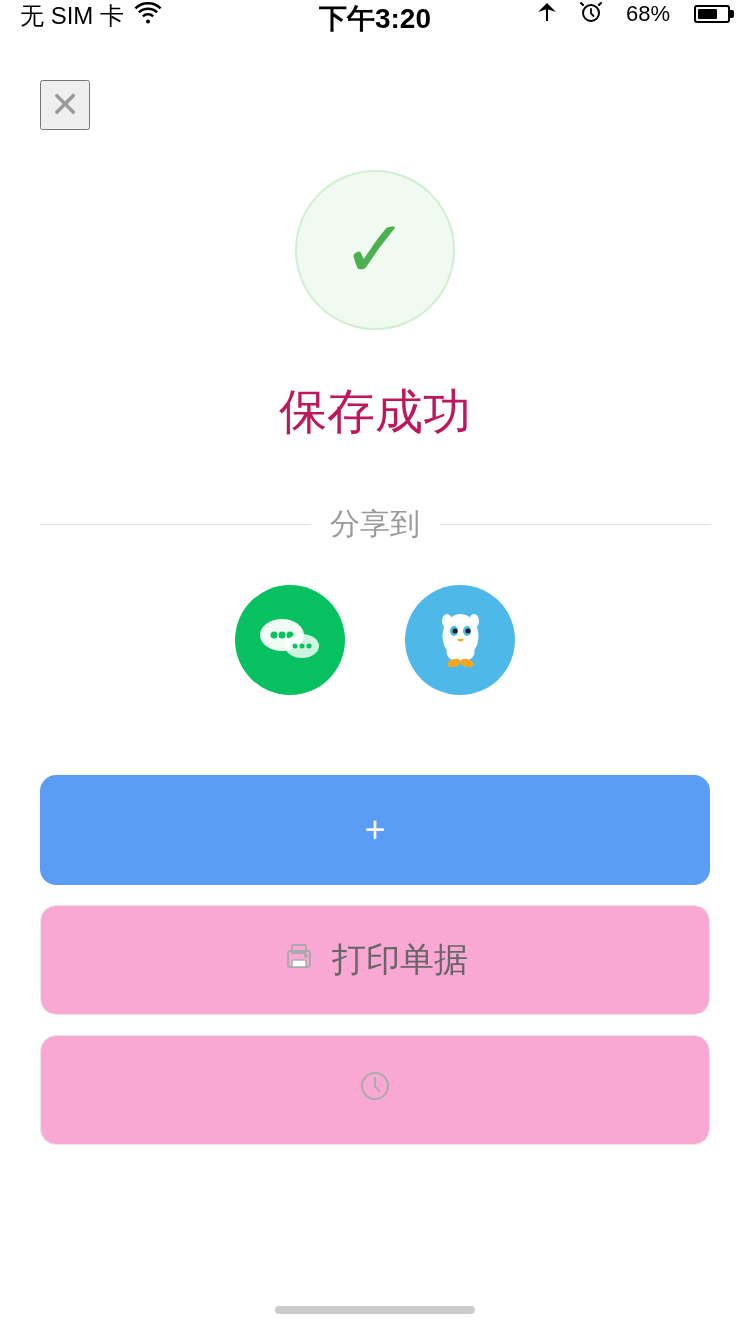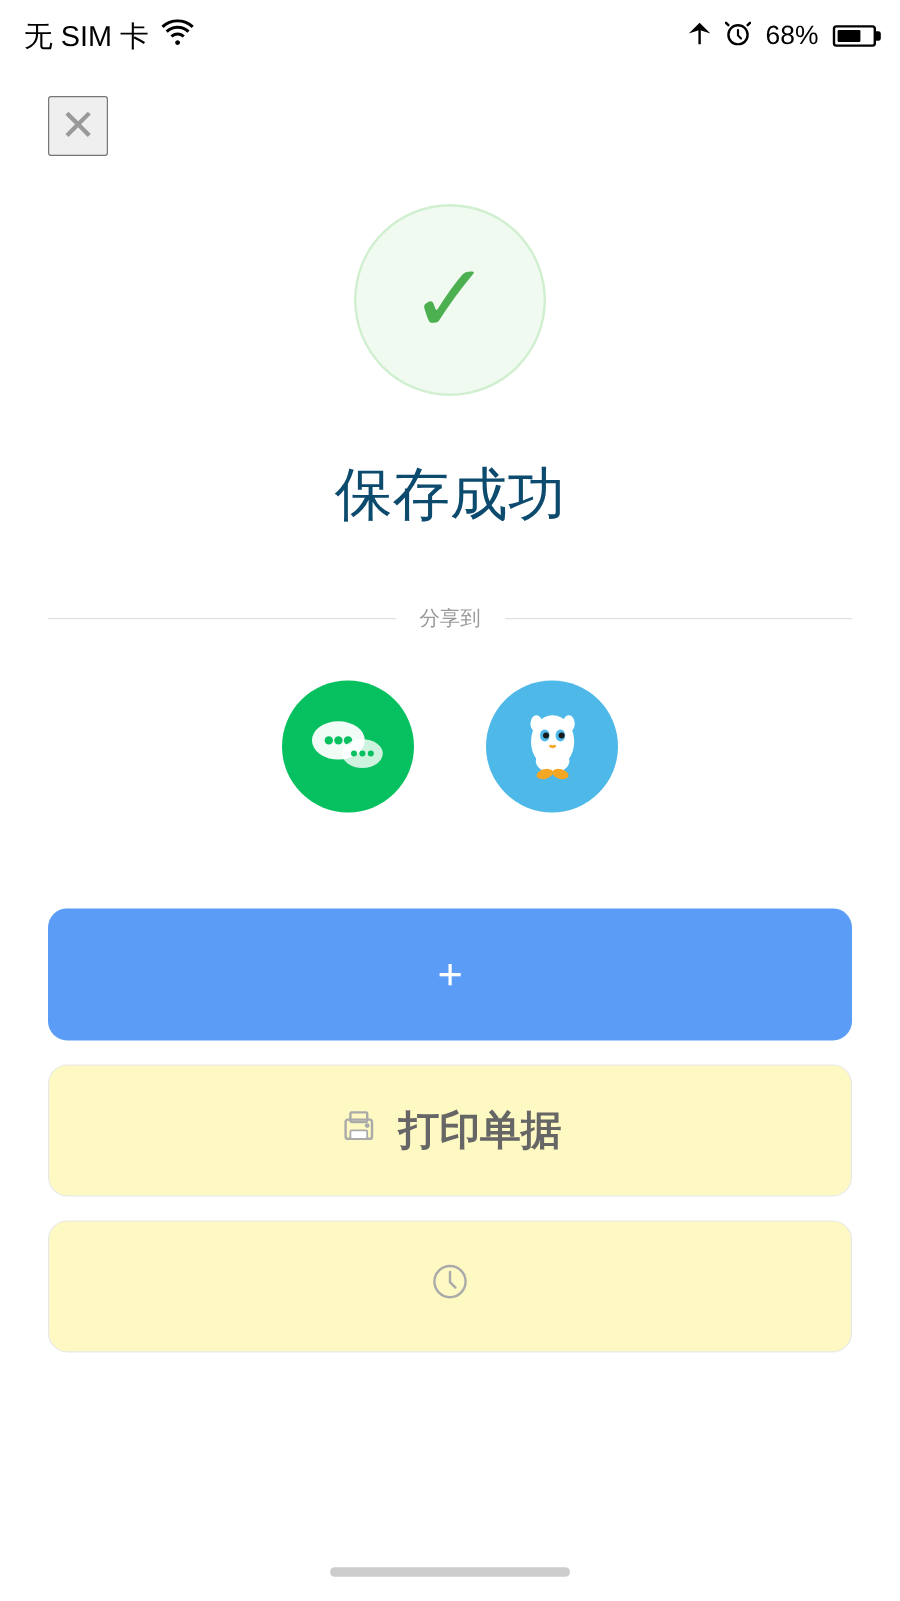--- a/index.html
+++ b/index.html
@@ -16,21 +16,21 @@
       font-family: -apple-system, "PingFang SC", "Helvetica Neue", Arial, sans-serif;
       overflow: hidden;
       position: relative;
     }
 
     
     .status-bar {
       width: 100%;
       height: 60px;
       display: flex;
-      align-items: center;
+      align-items: flex-start;
       justify-content: space-between;
       padding: 0 20px;
       background: #ffffff;
     }
 
     .status-left {
       display: flex;
       align-items: center;
       gap: 10px;
       font-size: 24px;
@@ -43,21 +43,21 @@
       font-weight: 600;
       color: #000;
       position: absolute;
       left: 50%;
       transform: translateX(-50%);
     }
 
     .status-right {
       display: flex;
       align-items: center;
-      gap: 12px;
+      gap: 24px;
       font-size: 22px;
       color: #000;
     }
 
     .battery-container {
       display: flex;
       align-items: center;
       gap: 4px;
     }
 
@@ -134,21 +134,21 @@
     .checkmark {
       font-size: 80px;
       color: #4CAF50;
       line-height: 1;
     }
 
     
     .success-title {
       font-size: 48px;
       font-weight: 400;
-      color: #0c4a6e;
+      color: #be185d;
       margin-bottom: 60px;
     }
 
     
     .share-section {
       width: 100%;
       margin-bottom: 50px;
     }
 
     .share-divider {
@@ -158,21 +158,21 @@
       margin-bottom: 40px;
     }
 
     .divider-line {
       flex: 1;
       height: 1px;
       background: #e0e0e0;
     }
 
     .share-label {
-      font-size: 17px;
+      font-size: 30px;
       color: #999;
       white-space: nowrap;
     }
 
     .share-icons {
       display: flex;
       justify-content: center;
       gap: 60px;
     }
 
@@ -228,31 +228,31 @@
       gap: 16px;
       cursor: pointer;
       font-size: 34px;
       color: #fff;
       font-weight: 400;
     }
 
     .btn-secondary {
       width: 100%;
       height: 110px;
-      background: #fef9c3;
+      background: #f9a8d4;
       border: 1px solid #e8e8e8;
       border-radius: 16px;
       display: flex;
       align-items: center;
       justify-content: center;
       gap: 16px;
       cursor: pointer;
       font-size: 34px;
       color: #666;
-      font-weight: 700;
+      font-weight: 400;
     }
 
     
     .nav-indicator {
       position: absolute;
       bottom: 20px;
       left: 50%;
       transform: translateX(-50%);
       width: 200px;
       height: 8px;
@@ -269,20 +269,21 @@
     <span>无 SIM 卡</span>
     <span>
       <svg width="28" height="22" viewBox="0 0 28 22" fill="none">
         <path d="M14 17.5C15.1 17.5 16 18.4 16 19.5S15.1 21.5 14 21.5 12 20.6 12 19.5 12.9 17.5 14 17.5Z" fill="#000"></path>
         <path d="M8 13.5C9.7 11.8 11.7 11 14 11S18.3 11.8 20 13.5L18.2 15.3C17 14.1 15.6 13.5 14 13.5S11 14.1 9.8 15.3L8 13.5Z" fill="#000"></path>
         <path d="M4 9.5C6.7 6.8 10.2 5.5 14 5.5S21.3 6.8 24 9.5L22.2 11.3C20 9.1 17.2 8 14 8S8 9.1 5.8 11.3L4 9.5Z" fill="#000"></path>
         <path d="M0.5 5.5C4.2 1.8 8.8 0 14 0S23.8 1.8 27.5 5.5L25.7 7.3C22.5 4.1 18.5 2.5 14 2.5S5.5 4.1 2.3 7.3L0.5 5.5Z" fill="#000"></path>
       </svg>
     </span>
   </div>
+  <div class="status-center">下午3:20</div>
   <div class="status-right">
     <span>
       <svg width="18" height="18" viewBox="0 0 18 18" fill="none">
         <path d="M9 0L18 9L9 6L0 9L9 0Z" fill="#000"></path>
         <path d="M9 18L9 6" stroke="#000" stroke-width="2"></path>
       </svg>
     </span>
     <span>
       <svg width="22" height="22" viewBox="0 0 22 22" fill="none">
         <circle cx="11" cy="13" r="8" stroke="#000" stroke-width="2" fill="none"></circle>

